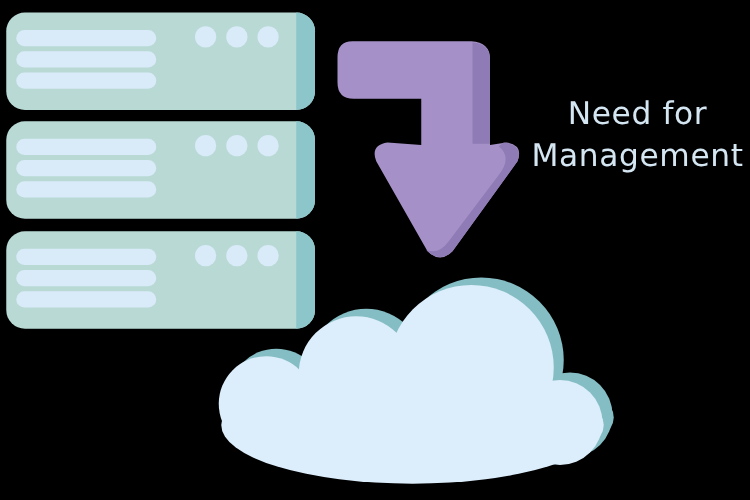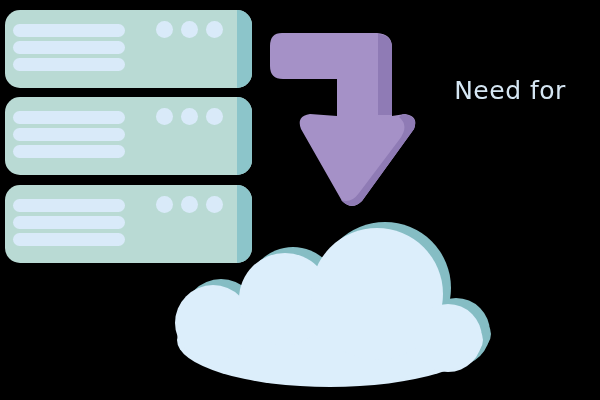--- a/index.html
+++ b/index.html
@@ -153,15 +153,16 @@
     <path fill="#8f7bb5" d="M 378,34 Q 392,35 392,48 L 392,115 L 378,115 Z"></path>
 
     <path fill="#8f7bb5" d="M 403,114 Q 419,116 414,129
              L 362,201 Q 352,211 341,200
              Q 351,204 359,193
              L 399,140 Q 410,126 399,117 Z"></path>
   </svg>
 
   <div class="caption">
     <div>Need for</div>
+    <div>Management</div>
   </div>
 
 </div>
 
 </body></html>

